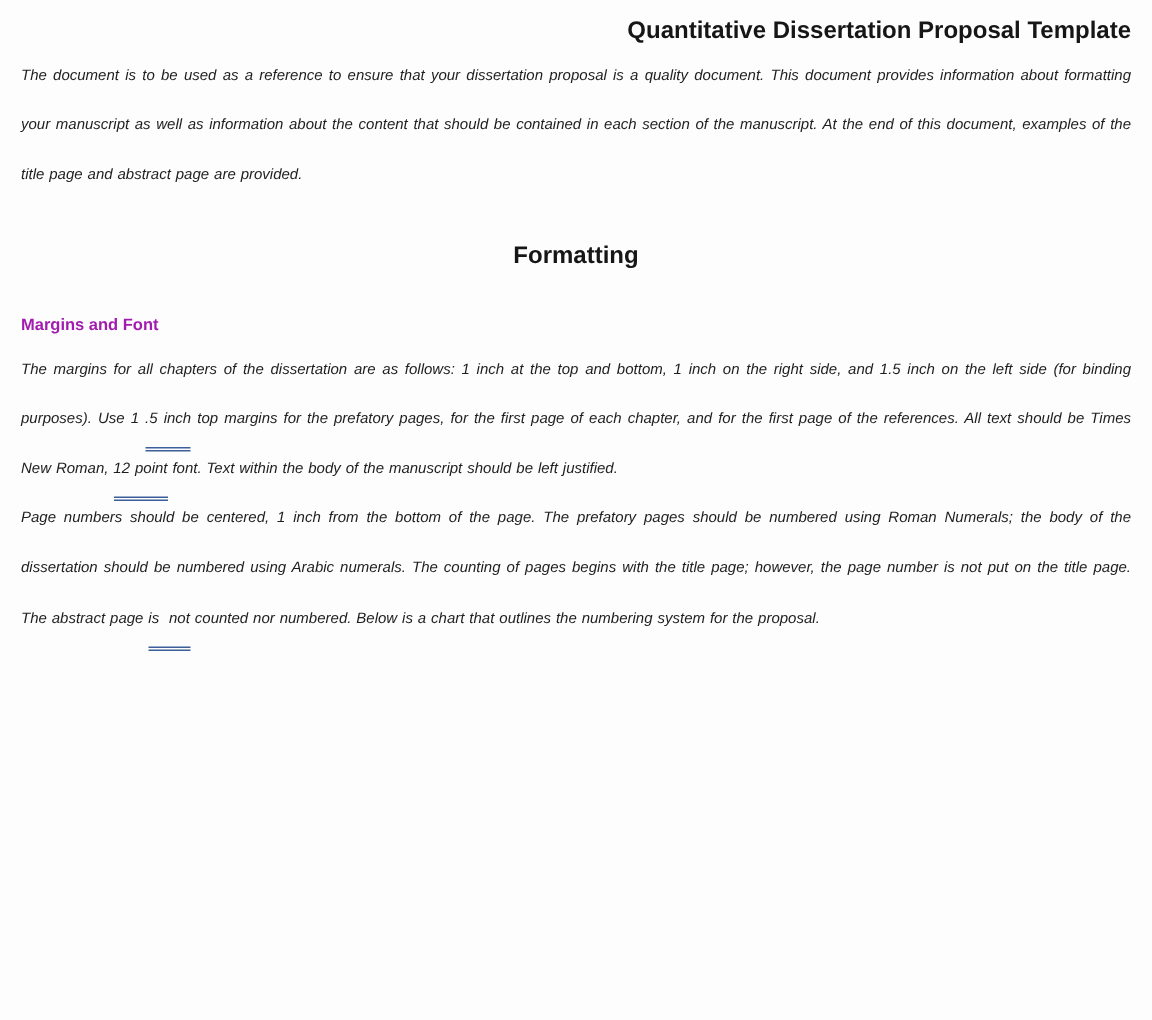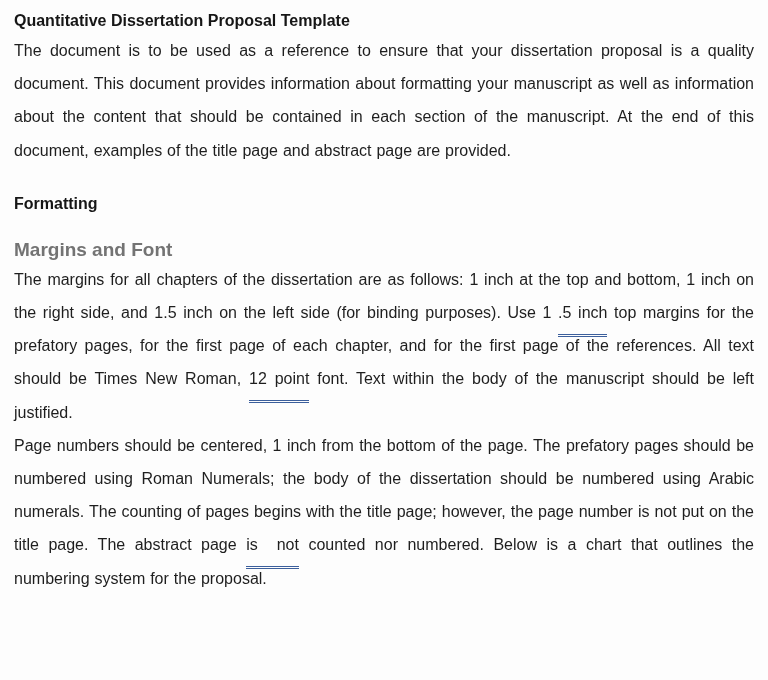--- a/index.html
+++ b/index.html
@@ -16,48 +16,50 @@
     -webkit-font-smoothing: antialiased;
   }
   .page {
     box-sizing: border-box;
     width: 768px;
     height: 680px;
     padding: 8px 14px 0 14px;
     background: #fdfdfd;
   }
   .doc-title {
-    text-align: left;
+    text-align: right;
     font-weight: bold;
     font-size: 16px;
     line-height: 26px;
     margin: 0;
     color: #161616;
   }
   p.body-para {
     text-align: justify;
-    font-size: 16px;
+    font-size: 10px;
     line-height: 33.2px;
     margin: 0;
     word-spacing: 0.5px;
+    font-style: italic;
   }
   .intro-para       { margin-top: 6px; }
   .center-heading {
+    text-align: center;
     font-weight: bold;
     font-size: 16px;
     line-height: 26px;
     margin: 24px 0 0 0;
     color: #161616;
   }
   .sub-heading {
     font-weight: bold;
-    font-size: 19px;
+    font-size: 11px;
     line-height: 26px;
     margin: 20px 0 0 0;
-    color: #737373;
+    color: #a21caf;
   }
   .margins-para     { margin-top: 6px; }
   .pagecounts-head  { margin-top: 45px; padding-left: 5px; }
   .pagecounts-para  { margin-top: 6px; }
   .rev-underline {
     border-bottom: 3px double #3c5f9c;
     padding-bottom: 13px;
   }
 </style>
 </head>

